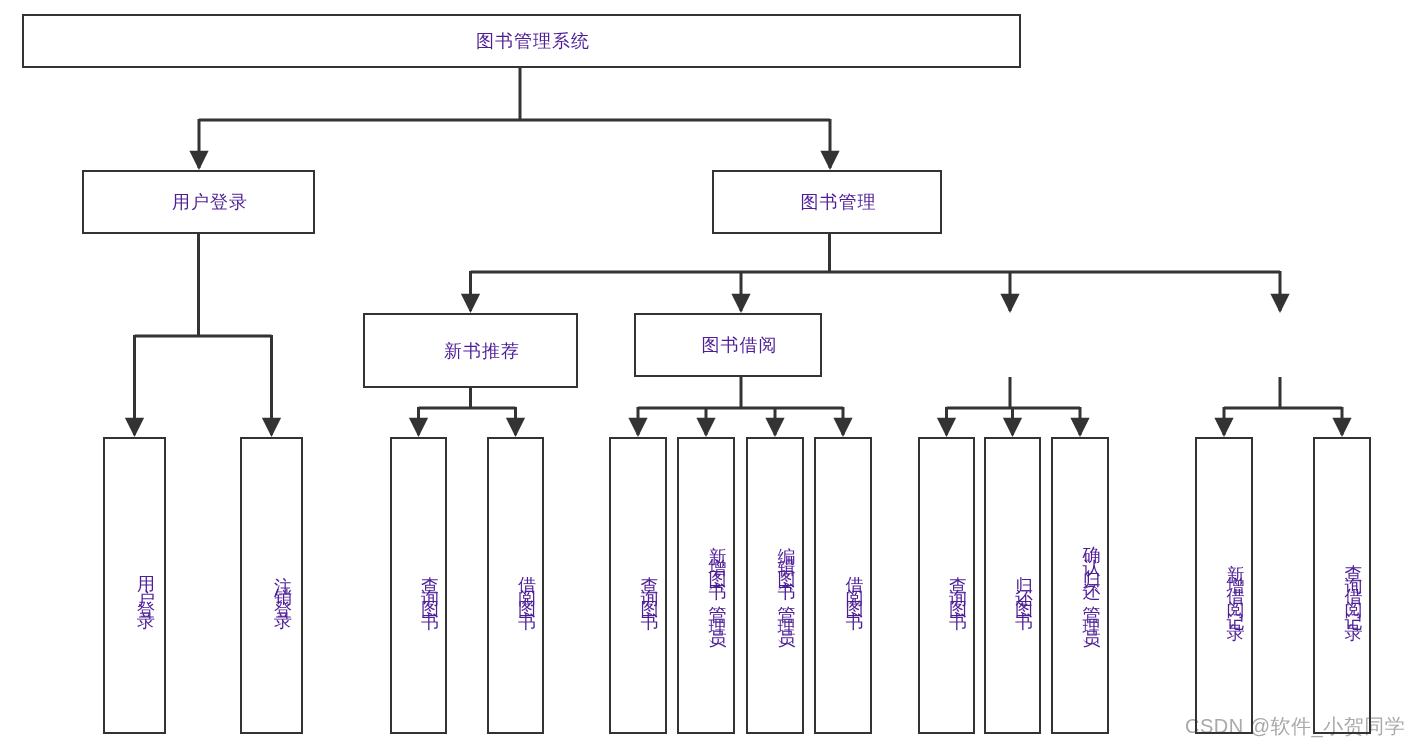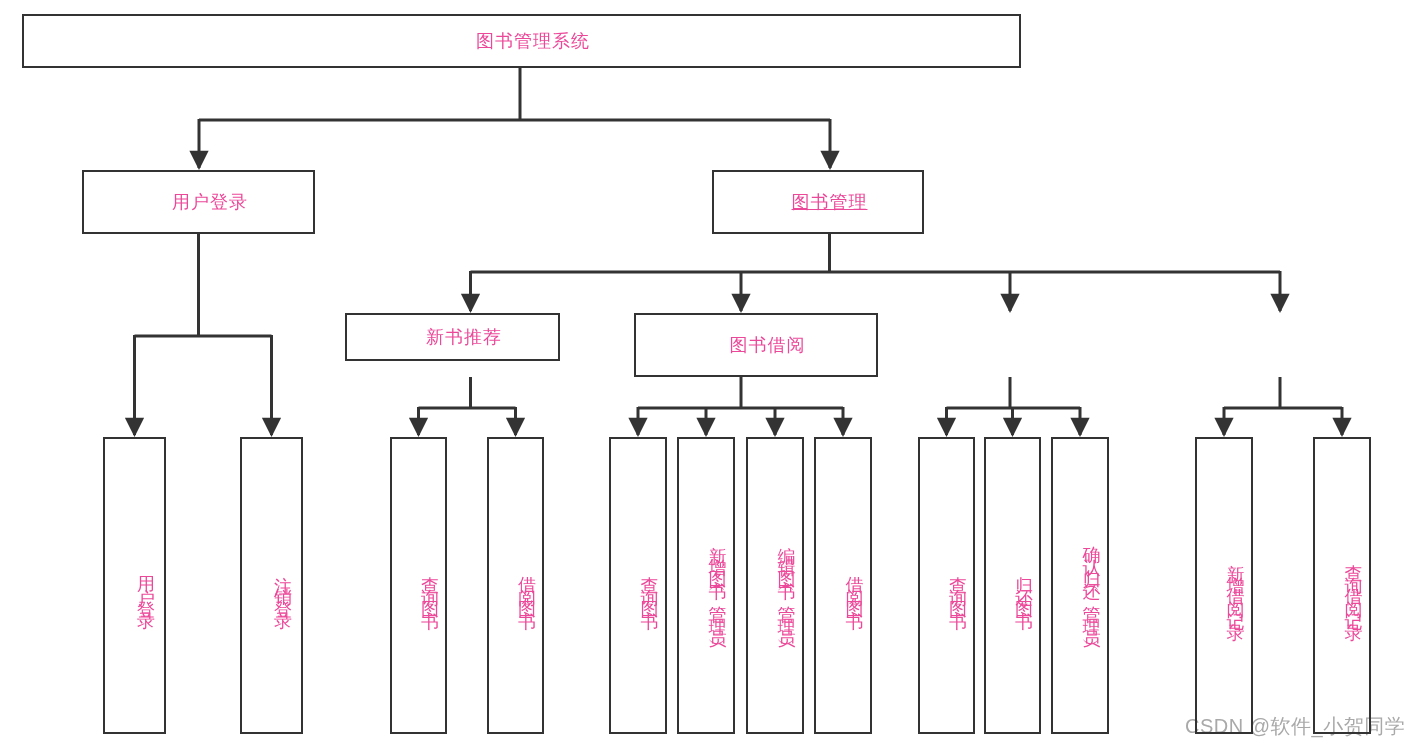--- a/index.html
+++ b/index.html
@@ -15,21 +15,21 @@
     position: absolute;
     left: 0; top: 0;
     width: 1405px; height: 747px;
     z-index: 1;
   }
   .node {
     position: absolute;
     box-sizing: border-box;
     background: #ffffff;
     border: 2px solid #333333;
-    color: #ec4899;
+    color: #4c1d95;
     display: flex;
     align-items: center;
     justify-content: center;
     font-size: 18px;
     letter-spacing: 1px;
     z-index: 2;
     text-align: center;
     padding-left: 23px;
   }
   .leaf {
@@ -116,24 +116,24 @@
         <path d="M1224,408 H1342"></path>
         <path d="M1224,407 V435" marker-end="url(#arw)"></path>
         <path d="M1342,407 V435" marker-end="url(#arw)"></path>
       </g>
     </g>
   </svg>
 
   <div class="node" style="left:22px; top:14px; width:999px; height:54px;">图书管理系统</div>
 
   <div class="node" style="left:82px; top:170px; width:233px; height:64px;">用户登录</div>
-  <div class="node" style="left:712px; top:170px; width:212px; height:64px;text-decoration:underline;">图书管理</div>
+  <div class="node" style="left:712px; top:170px; width:230px; height:64px;">图书管理</div>
 
-  <div class="node" style="left:345px; top:313px; width:215px; height:48px;">新书推荐</div>
-  <div class="node" style="left:634px; top:313px; width:244px; height:64px;">图书借阅</div>
+  <div class="node" style="left:363px; top:313px; width:215px; height:75px;">新书推荐</div>
+  <div class="node" style="left:634px; top:313px; width:188px; height:64px;">图书借阅</div>
 
   <div class="node leaf" style="left:103px; top:437px; width:63px; height:297px;">用户登录</div>
   <div class="node leaf" style="left:240px; top:437px; width:63px; height:297px;">注销登录</div>
 
   <div class="node leaf" style="left:390px; top:437px; width:57px; height:297px;">查询图书</div>
   <div class="node leaf" style="left:487px; top:437px; width:57px; height:297px;">借阅图书</div>
 
   <div class="node leaf" style="left:609px; top:437px; width:58px; height:297px;">查询图书</div>
   <div class="node leaf" style="left:677px; top:437px; width:58px; height:297px;">新增图书（管理员）</div>
   <div class="node leaf" style="left:746px; top:437px; width:58px; height:297px;">编辑图书（管理员）</div>

